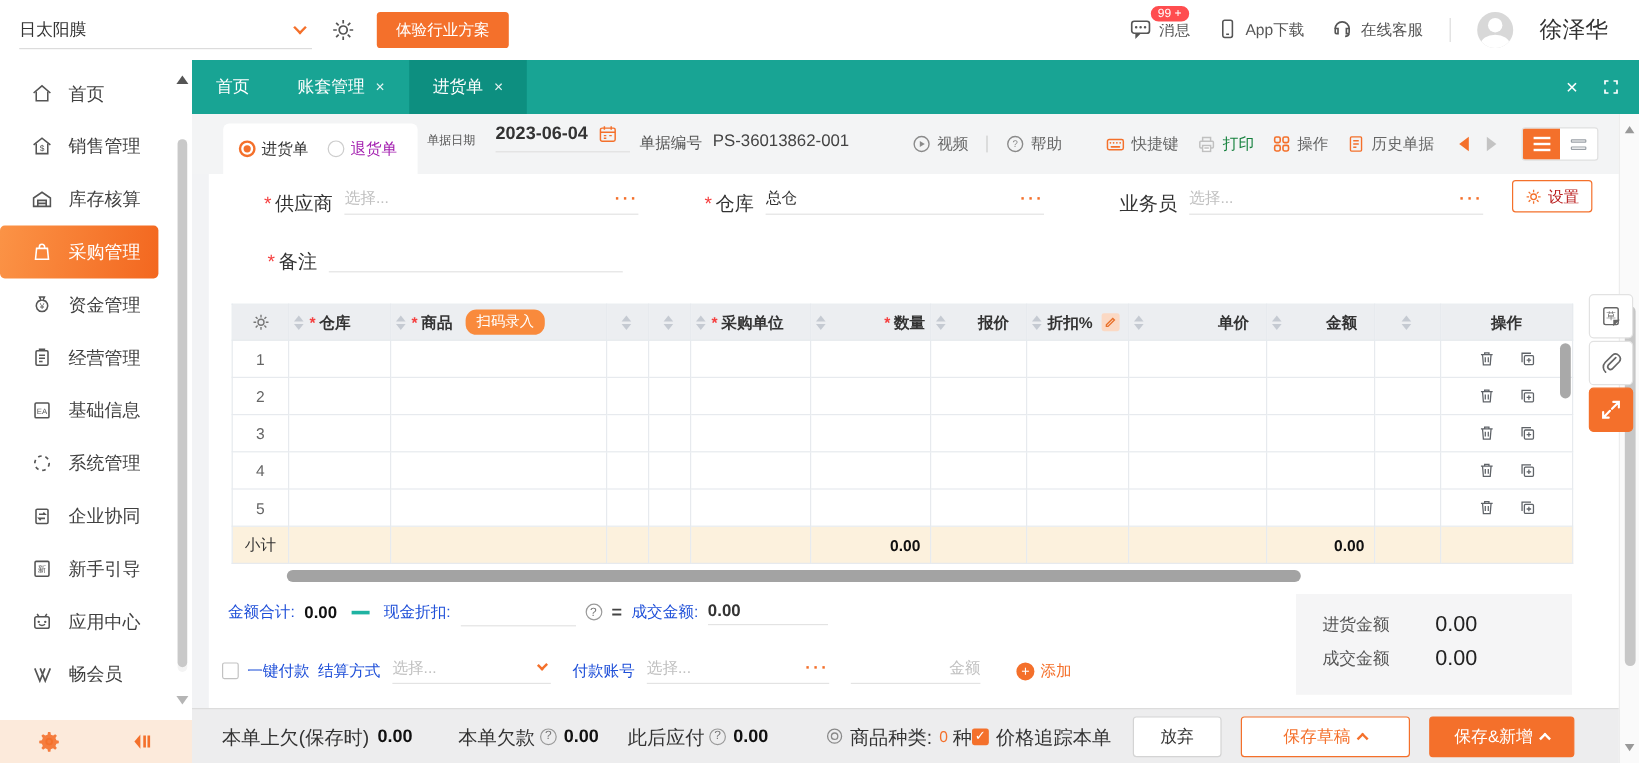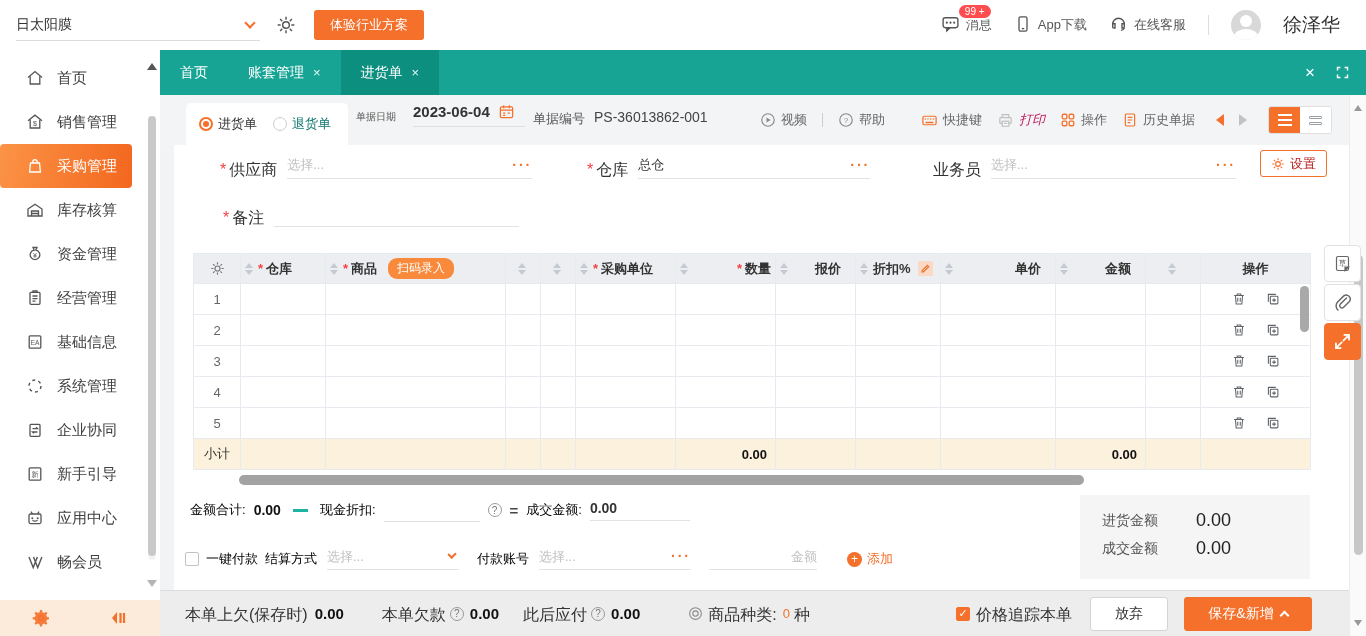--- a/index.html
+++ b/index.html
@@ -51,29 +51,29 @@
   .tabbar-right { margin-left:auto; display:flex; align-items:center; gap:20px; padding-right:16px; }
   .tabbar-right .x-big { font-size:17px; cursor:pointer; }
   .tabbar-right svg { cursor:pointer; }
 
   .toolbar { position:absolute; left:0; top:45px; right:0; height:50px; background:#f3f4f5; }
   .bill-card { position:absolute; left:26px; top:8px; width:162px; height:42px; background:#fff; border-radius:5px 5px 0 0; display:flex; align-items:center; gap:16px; padding-left:13px; }
   .radio-group { display:flex; align-items:center; gap:5px; cursor:pointer; font-size:13px; }
   .radio { width:14px; height:14px; border-radius:50%; border:1px solid #ccc; background:#fff; position:relative; }
   .radio.checked { border:2px solid #f4702b; }
   .radio.checked::after { content:""; position:absolute; left:2px; top:2px; width:6px; height:6px; border-radius:50%; background:#f4702b; }
-  .radio-group.dim { color:#0f766e; }
+  .radio-group.dim { color:#a21caf; }
   .doc-date { position:absolute; left:196px; top:15px; color:#555; font-size:10px; }
   .date-value-wrap { position:absolute; left:253px; top:8px; width:112px; border-bottom:1px solid #e0e0e0; padding-bottom:6px; display:flex; align-items:center; gap:8px; }
   .date-value { font-size:15px; font-weight:bold; color:#333; }
   .doc-no-label { position:absolute; left:373px; top:15px; color:#555; }
   .doc-no-value { position:absolute; left:434px; top:14px; color:#444; font-size:14px; }
   .toolbar-right { position:absolute; right:34px; top:0; height:50px; display:flex; align-items:center; gap:15px; }
   .tb-item { display:flex; align-items:center; gap:5px; color:#666; cursor:pointer; }
-  .tb-item.disabled { color:#be185d; cursor:default;font-style:italic; }
+  .tb-item.disabled { color:#15803d; cursor:default; }
   .tb-sep { width:1px; height:14px; background:#ccc; }
   .arrow-left { width:0; height:0; border:6px solid transparent; border-right:8px solid #f4702b; cursor:pointer; }
   .arrow-right { width:0; height:0; border:6px solid transparent; border-left:8px solid #c3c3c3; cursor:pointer; }
   .view-toggle { display:flex; border:1px solid #e0e0e0; border-radius:3px; overflow:hidden; }
   .vt-btn { width:31px; height:26px; display:flex; align-items:center; justify-content:center; background:#fff; cursor:pointer; }
   .vt-btn.active { background:#f4702b; }
   .vt-lines { display:flex; flex-direction:column; gap:3px; }
   .vt-lines i { display:block; width:14px; height:2px; background:#fff; }
   .vt-cards { display:flex; flex-direction:column; gap:3px; }
   .vt-cards i { display:block; width:13px; height:3px; border:1px solid #9aa0a6; border-radius:1px; }
@@ -108,21 +108,21 @@
   .subtotal td { background:#fcf1dd; }
   .subtotal .c-idx { color:#333; }
   .num-bold { text-align:right; padding-right:8px; font-weight:bold; color:#111; }
   .ml-auto { margin-left:auto; }
   .v-thumb { position:absolute; right:1px; top:33px; width:9px; height:46px; background:#a9a9a9; border-radius:5px; }
   .h-scrollbar { position:absolute; left:33px; top:330px; width:1117px; height:11px; }
   .h-scrollbar .thumb { position:absolute; left:46px; top:0; width:845px; height:10px; background:#a3a3a3; border-radius:5px; }
 
   
   .totals-row { position:absolute; left:30px; top:352px; display:flex; align-items:center; height:26px; }
-  .lbl { color:#000000; }
+  .lbl { color:#1d4ed8; }
   .val-bold { font-weight:bold; font-size:14px; color:#111; margin-left:8px; }
   .minus { width:15px; height:3px; background:#1fb3a2; margin:0 12px; }
   .u-input { border-bottom:1px solid #e3e3e3; height:24px; margin-left:8px; }
   .qmark { width:14px; height:14px; border:1px solid #9a9a9a; border-radius:50%; color:#777; font-size:10px; display:inline-flex; align-items:center; justify-content:center; margin:0 8px; }
   .equals { font-size:15px; font-weight:bold; color:#444; margin-right:8px; }
   .deal-val { border-bottom:1px solid #e3e3e3; width:100px; margin-left:8px; font-weight:bold; font-size:14px; padding-bottom:4px; }
 
   .payment-row { position:absolute; left:25px; top:400px; display:flex; align-items:center; height:28px; }
   .checkbox { width:14px; height:14px; border:1px solid #c2c2c2; border-radius:2px; background:#fff; cursor:pointer; }
   .checkbox.checked { background:#f4702b; border-color:#f4702b; color:#fff; font-size:11px; display:flex; align-items:center; justify-content:center; }
@@ -225,33 +225,33 @@
         <span>首页</span>
       </div>
       <div class="side-item">
         <svg width="18" height="18" viewBox="0 0 18 18" fill="none" stroke="currentColor" stroke-width="1.3">
             <path d="M2 7.8 9 2.2l7 5.6"></path>
             <path d="M4.2 6.6V15h9.6V6.6"></path>
             <text x="9" y="12.6" font-size="7" text-anchor="middle" fill="currentColor" stroke="none">$</text>
           </svg>
         <span>销售管理</span>
       </div>
+      <div class="side-item">
+        <svg width="18" height="18" viewBox="0 0 18 18" fill="none" stroke="currentColor" stroke-width="1.3">
+            <path d="M2 8 9 3.2 16 8v7H2z"></path>
+            <path d="M5.5 15v-5h7v5 M5.5 12.5h7"></path>
+          </svg>
+        <span>库存核算</span>
+      </div>
       <div class="side-item active">
         <svg width="18" height="18" viewBox="0 0 18 18" fill="none" stroke="currentColor" stroke-width="1.3">
             <path d="M4.5 6h9l.9 9h-10.8z"></path>
             <path d="M6.8 6V4.8a2.2 2.2 0 0 1 4.4 0V6"></path>
           </svg>
         <span>采购管理</span>
-      </div>
-      <div class="side-item">
-        <svg width="18" height="18" viewBox="0 0 18 18" fill="none" stroke="currentColor" stroke-width="1.3">
-            <path d="M2 8 9 3.2 16 8v7H2z"></path>
-            <path d="M5.5 15v-5h7v5 M5.5 12.5h7"></path>
-          </svg>
-        <span>库存核算</span>
       </div>
       <div class="side-item">
         <svg width="18" height="18" viewBox="0 0 18 18" fill="none" stroke="currentColor" stroke-width="1.3">
             <path d="M7 2.5h4l-1.1 2.6a4.8 4.8 0 1 1-1.8 0z"></path>
             <text x="9" y="12.8" font-size="7" text-anchor="middle" fill="currentColor" stroke="none">¥</text>
           </svg>
         <span>资金管理</span>
       </div>
       <div class="side-item">
         <svg width="18" height="18" viewBox="0 0 18 18" fill="none" stroke="currentColor" stroke-width="1.3">
@@ -792,20 +792,24 @@
         <span class="f-label">商品种类:</span>
         <span class="kinds-val">0</span>
         <span class="f-label">种</span>
       </span>
       <span class="f-group" style="margin-left:auto; margin-right:18px">
         <span class="checkbox checked">✓</span>
         <span class="f-label" style="margin-left:6px">价格追踪本单</span>
       </span>
       <button class="btn btn-abandon">
         <span>放弃</span>
+      </button>
+      <button class="btn btn-draft" style="margin-left:16px">
+        <span>保存草稿</span>
+        <span class="caret-up"></span>
       </button>
       <button class="btn btn-save" style="margin-left:16px">
         <span>保存&amp;新增</span>
         <span class="caret-up"></span>
       </button>
     </div>
   </main>
 
   <div class="page-scrollbar">
     <span class="ps-up"></span>

